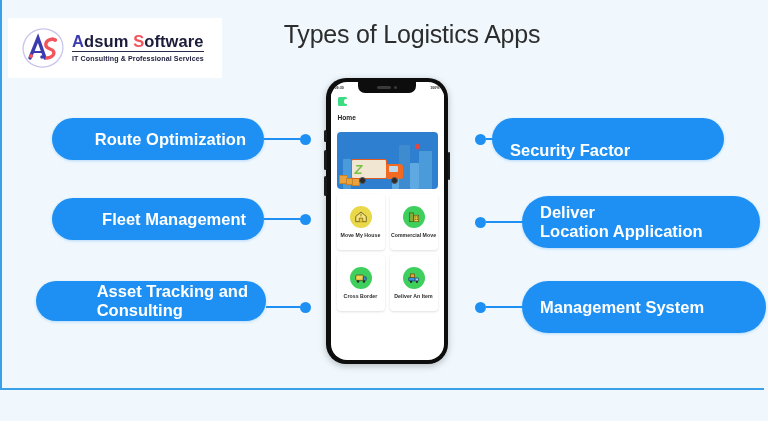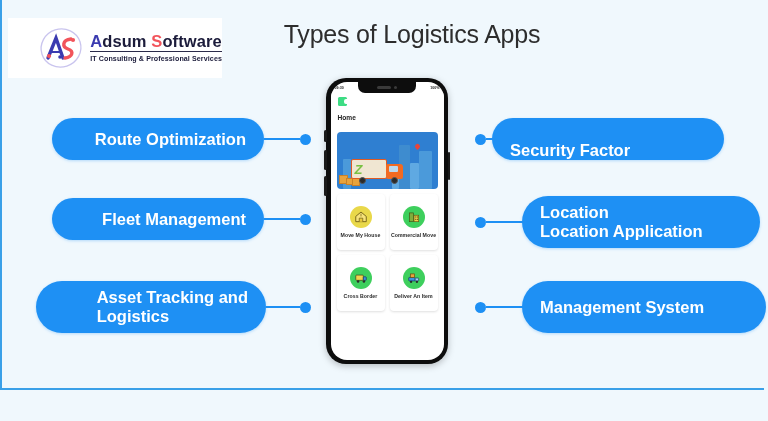--- a/index.html
+++ b/index.html
@@ -19,21 +19,21 @@
     background:#f0f8fd;
     border-left:2px solid #3aa0e8;
     border-bottom:2px solid #3aa0e8;
   }
 
   
   #logo-box {
     position:absolute; left:8px; top:18px;
     width:214px; height:60px;
     background:#ffffff; border-radius:0;
-    display:flex; align-items:center; padding-left:12px;justify-content:flex-end;
+    display:flex; align-items:center; padding-left:12px;
   }
   #logo-mark { position:relative; width:46px; height:44px; flex:0 0 46px; }
   #logo-text { margin-left:6px; }
   .logo-title {
     font-size:16.5px; font-weight:bold; letter-spacing:.1px;
     line-height:1; white-space:nowrap;
     border-bottom:1.4px solid #2b2b4a; padding-bottom:2px;
   }
   .logo-title .blue { color:#3b3bb0; }
   .logo-title .dark { color:#1b1b3a; }
@@ -56,21 +56,21 @@
     background:#1e90f4; border-radius:30px; color:#fff;
     font-size:16.5px; font-weight:bold; line-height:1.15;
     box-shadow:0 1px 3px rgba(30,144,244,.28);
     padding:0 18px;
   }
   .pill.left  { justify-content:flex-end; }
   .pill.right { justify-content:flex-start; text-align:left; }
 
   .pill-l1 { left:52px;  top:118px; width:212px; height:42px; }
   .pill-l2 { left:52px;  top:198px; width:212px; height:42px; }
-  .pill-l3 { left:36px;  top:281px; width:230px; height:52px; }
+  .pill-l3 { left:36px;  top:281px; width:230px; height:40px; }
   .pill-r1 { left:492px; top:118px; width:232px; height:42px;align-items:flex-end; }
   .pill-r2 { left:522px; top:196px; width:238px; height:52px; }
   .pill-r3 { left:522px; top:281px; width:244px; height:52px; }
 
   
   .conn { position:absolute; height:12px; display:flex; align-items:center; }
   .conn .bar { height:2.6px; background:#1e90f4; flex:1; }
   .conn .dot { width:11px; height:11px; border-radius:50%; background:#1e90f4; flex:0 0 11px; }
   .conn.left  { flex-direction:row; }
   .conn.right { flex-direction:row-reverse; }
@@ -234,21 +234,21 @@
     <span>Fleet Management</span>
   </div>
   <div class="conn left conn-l2">
     <span class="bar"></span>
     <span class="dot"></span>
   </div>
 
   <div class="pill left pill-l3">
     <span>
       <span style="display:block">Asset Tracking and</span>
-      <span style="display:block">Logistics</span>
+      <span style="display:block">Consulting</span>
     </span>
   </div>
   <div class="conn left conn-l3">
     <span class="bar"></span>
     <span class="dot"></span>
   </div>
 
   <div class="conn right conn-r1">
     <span class="bar"></span>
     <span class="dot"></span>
@@ -256,21 +256,21 @@
   <div class="pill right pill-r1">
     <span>Security Factor</span>
   </div>
 
   <div class="conn right conn-r2">
     <span class="bar"></span>
     <span class="dot"></span>
   </div>
   <div class="pill right pill-r2">
     <span>
-      <span style="display:block">Location</span>
+      <span style="display:block">Deliver</span>
       <span style="display:block">Location Application</span>
     </span>
   </div>
 
   <div class="conn right conn-r3">
     <span class="bar"></span>
     <span class="dot"></span>
   </div>
   <div class="pill right pill-r3">
     <span>

